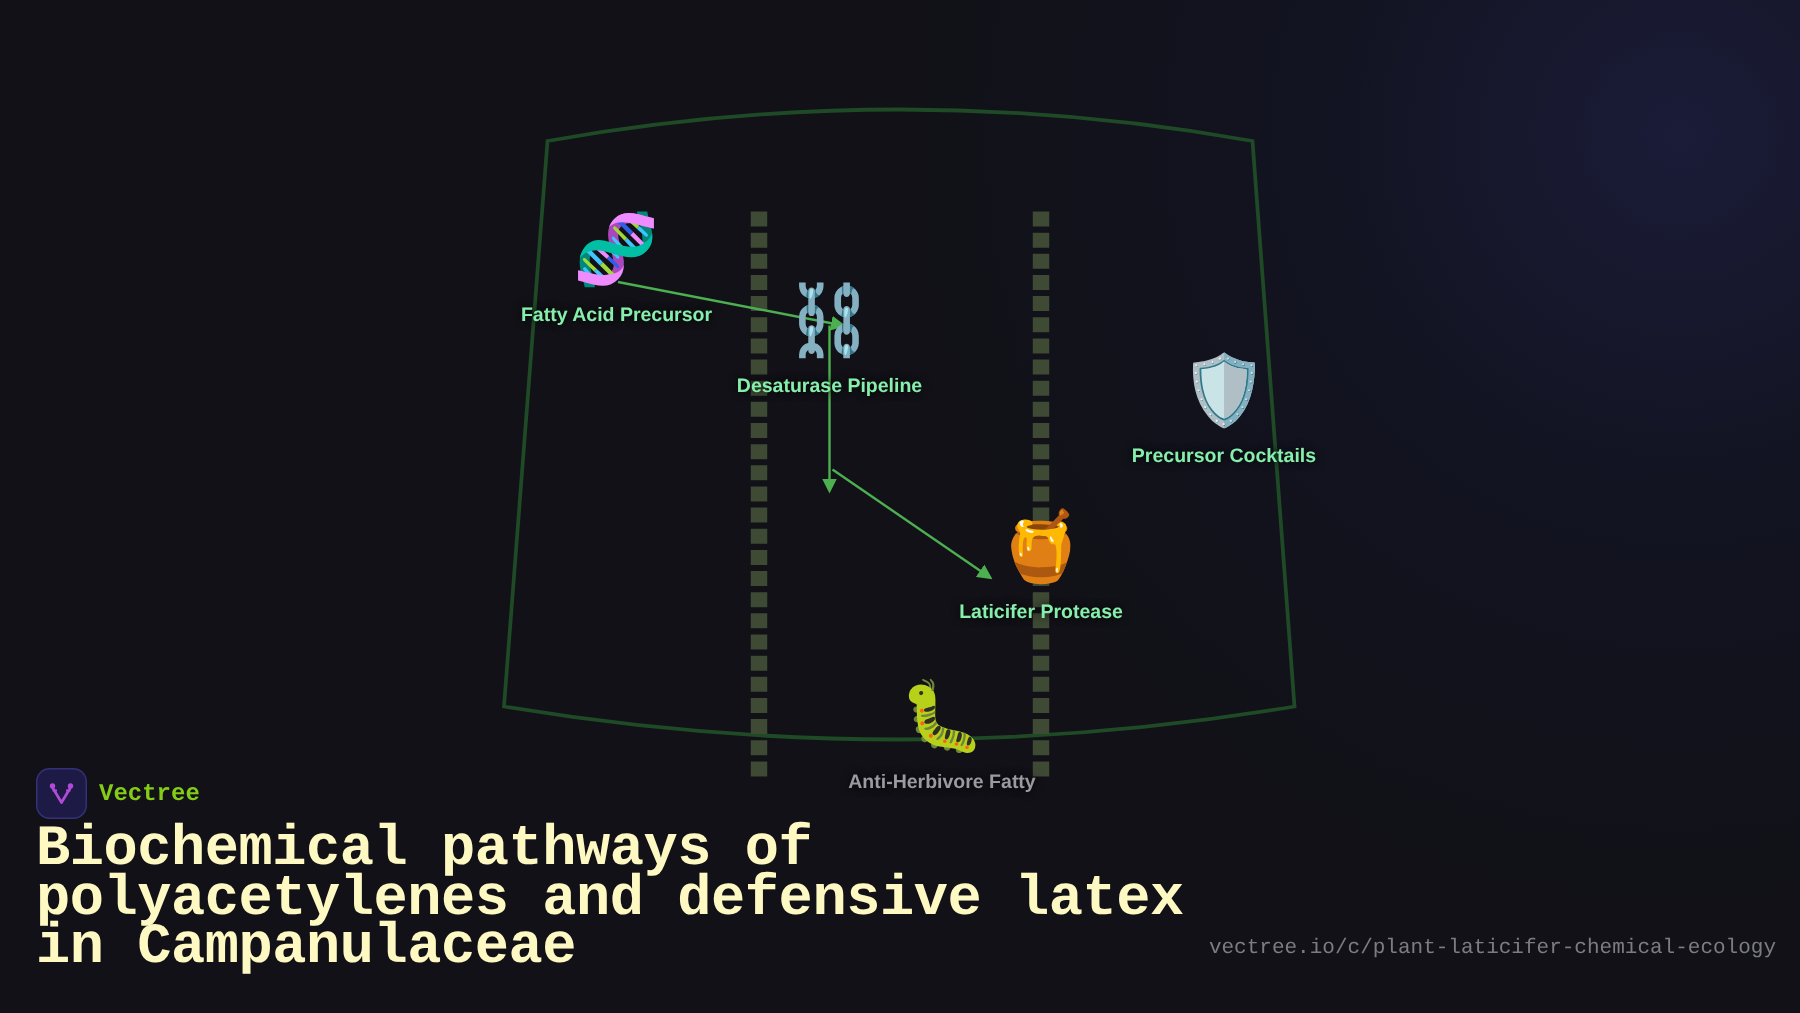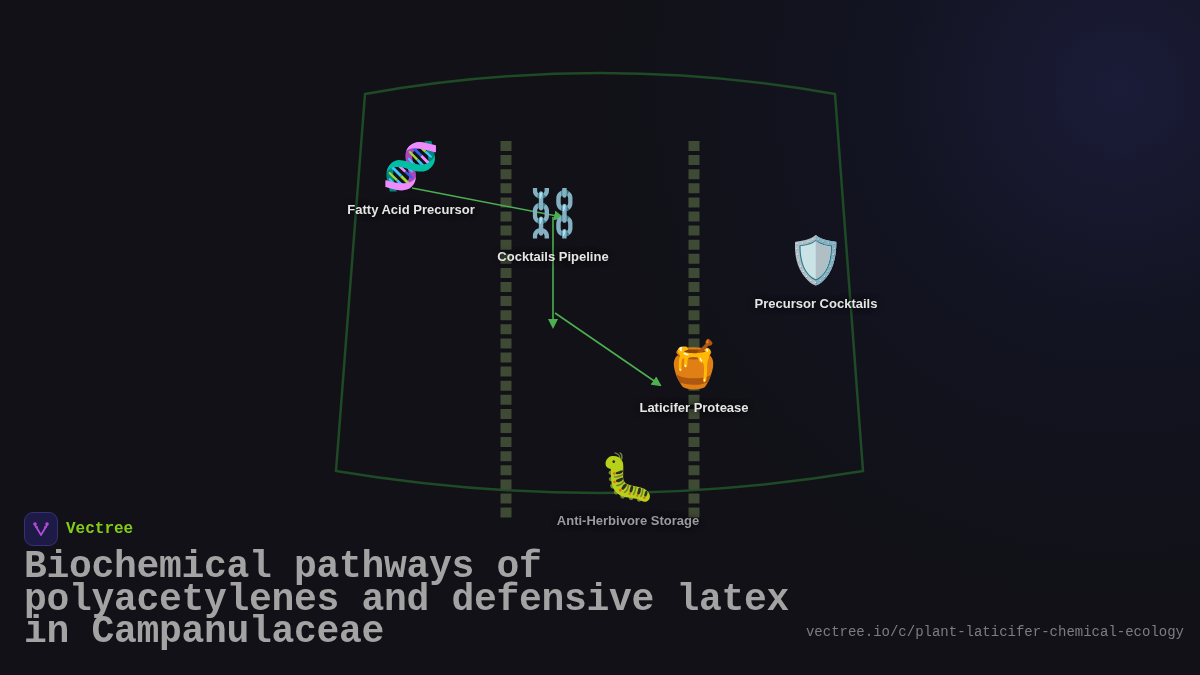--- a/index.html
+++ b/index.html
@@ -10,37 +10,37 @@
   }
   .bg-glow {
     position:absolute; inset:0;
     background: radial-gradient(ellipse 520px 520px at 1120px 90px, rgba(28,30,62,0.85) 0%, rgba(20,22,44,0.5) 45%, rgba(17,17,23,0) 100%);
   }
   svg.diagram { position:absolute; left:0; top:0; }
   .node { position:absolute; transform:translateX(-50%); text-align:center; }
   .node-icon { font-size:46px; line-height:52px; display:block; }
   .node-label {
     display:block; margin-top:10px; white-space:nowrap;
-    font-size:13px; font-weight:bold; color:#e5e5e5;
+    font-size:13px; font-weight:bold; color:#86efac;
     text-shadow:0 0 6px rgba(0,0,0,0.9);
   }
   .node-label.dim { color:#9a9aa0; }
   .brand { position:absolute; left:24px; top:512px; display:flex; align-items:center; }
   .brand-logo {
     width:34px; height:34px; border-radius:9px;
     background:#1d1b45; border:1px solid #34307a;
     display:flex; align-items:center; justify-content:center; box-sizing:border-box;
   }
   .brand-name {
     margin-left:8px; color:#84cc16; font-size:16px; font-weight:bold;
     font-family:"Liberation Mono", monospace;
   }
   .title {
     position:absolute; left:24px; top:551px; width:780px;
-    color:#a3a3a3; font-size:38px; line-height:32.5px; font-weight:bold;
+    color:#fef9c3; font-size:38px; line-height:32.5px; font-weight:bold;
     font-family:"Liberation Mono", monospace; letter-spacing:-0.3px;
   }
   .url {
     position:absolute; right:16px; top:624px;
     color:#7c7c84; font-size:14px; font-family:"Liberation Mono", monospace;
   }
 </style>
 </head>
 <body>
 
@@ -63,36 +63,36 @@
   <line x1="555" y1="313" x2="660" y2="385" stroke="#4caf50" stroke-width="1.6" marker-end="url(#arrowhead)"></line>
 </svg>
 
 <div class="node" style="left:411px; top:140px;">
   <span class="node-icon">🧬</span>
   <span class="node-label">Fatty Acid Precursor</span>
 </div>
 
 <div class="node" style="left:553px; top:187px;">
   <span class="node-icon">⛓️</span>
-  <span class="node-label">Cocktails Pipeline</span>
+  <span class="node-label">Desaturase Pipeline</span>
 </div>
 
 <div class="node" style="left:816px; top:234px;">
   <span class="node-icon">🛡️</span>
   <span class="node-label">Precursor Cocktails</span>
 </div>
 
 <div class="node" style="left:694px; top:338px;">
   <span class="node-icon">🍯</span>
   <span class="node-label">Laticifer Protease</span>
 </div>
 
 <div class="node" style="left:628px; top:451px;">
   <span class="node-icon">🐛</span>
-  <span class="node-label dim">Anti-Herbivore Storage</span>
+  <span class="node-label dim">Anti-Herbivore Fatty</span>
 </div>
 
 <div class="brand">
   <div class="brand-logo">
     <svg width="20" height="18" viewBox="0 0 20 18">
       <path d="M4,5 L10,15 L16,5" fill="none" stroke="#b04ad8" stroke-width="1.8" stroke-linecap="round" stroke-linejoin="round"></path>
       <circle cx="4" cy="4" r="1.8" fill="#b04ad8"></circle>
       <circle cx="16" cy="4" r="1.8" fill="#b04ad8"></circle>
       <path d="M4,7 L7,7 M16,7 L13,7" stroke="#b04ad8" stroke-width="1.4"></path>
     </svg>

